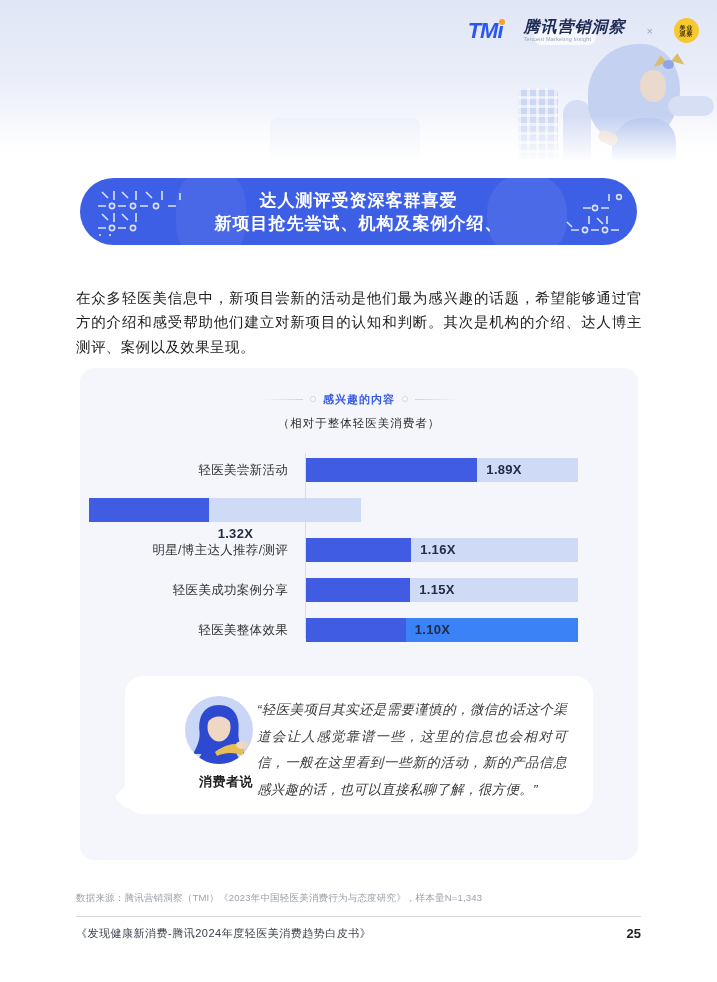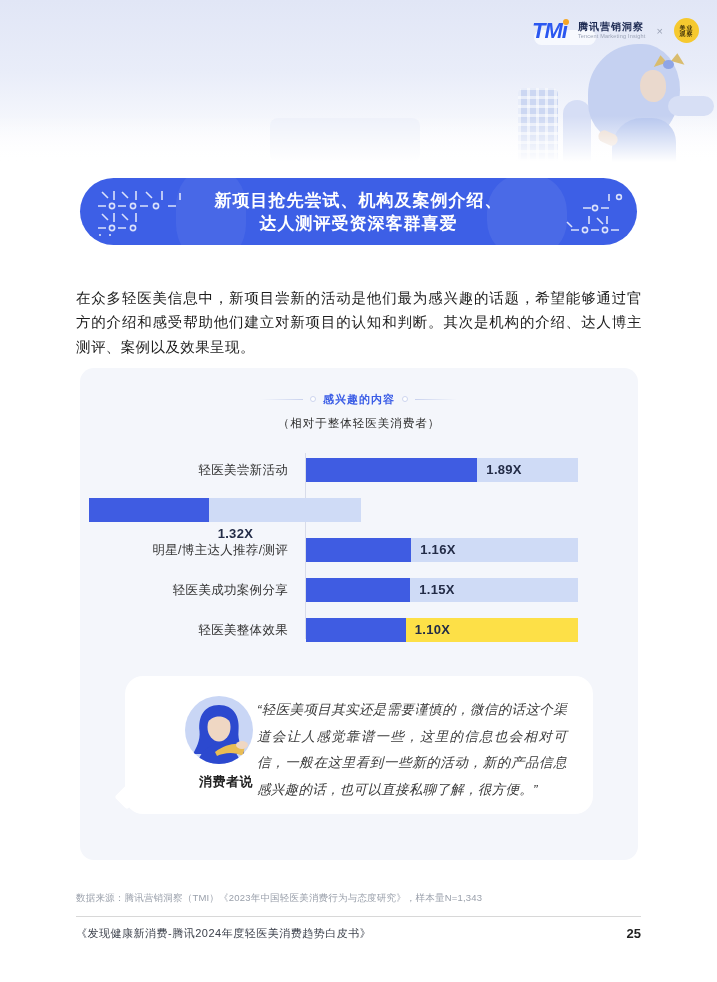--- a/index.html
+++ b/index.html
@@ -22,25 +22,25 @@
   .hair{left:588px;top:44px;width:92px;height:100px;background:#c5d1f1;
     border-radius:60% 45% 55% 50% / 55% 50% 60% 45%;}
   .face{left:640px;top:70px;width:26px;height:32px;background:#ead9cd;border-radius:50% 50% 46% 54%;}
   .bodyshape{left:612px;top:118px;width:64px;height:44px;background:#b6c6ee;border-radius:30px 24px 0 0;}
   .hand{left:598px;top:132px;width:20px;height:12px;background:#ead9cd;border-radius:6px;transform:rotate(24deg);}
   .bird-wing1{left:652px;top:56px;width:0;height:0;border-left:10px solid transparent;border-right:4px solid transparent;border-bottom:9px solid #d9bc6e;transform:rotate(-18deg);}
   .bird-wing2{left:672px;top:54px;width:0;height:0;border-left:4px solid transparent;border-right:10px solid transparent;border-bottom:9px solid #d9bc6e;transform:rotate(16deg);}
   .bird-body{left:663px;top:60px;width:11px;height:9px;background:#8fa5e6;border-radius:50%;}
 
   
-  .logo-row{position:absolute;top:18px;right:18px;display:flex;align-items:center;gap:11px;}
+  .logo-row{position:absolute;top:18px;right:18px;display:flex;align-items:center;gap:21px;}
   .tmi{position:relative;font-weight:bold;font-style:italic;font-size:22px;color:#2b57f0;letter-spacing:-1px;line-height:22px;}
   .tmi .accent{position:absolute;right:-2px;top:-1px;width:6px;height:6px;border-radius:50%;background:#f6a623;}
   .logo-txt{display:flex;flex-direction:column;line-height:1;}
-  .logo-cn{font-size:10px;font-weight:bold;color:#1d2a52;letter-spacing:1px;}
+  .logo-cn{font-size:16px;font-weight:bold;color:#1d2a52;letter-spacing:1px;font-style:italic;}
   .logo-en{font-size:5.5px;color:#9aa2b5;margin-top:2px;letter-spacing:.2px;}
   .logo-x{font-size:11px;color:#9aa2b5;}
   .badge{width:25px;height:25px;border-radius:50%;background:#f6c92f;display:flex;flex-direction:column;
     align-items:center;justify-content:center;line-height:1;}
   .badge span{font-size:6px;font-weight:bold;color:#4a3a0c;letter-spacing:1px;}
 
   
   .banner{position:absolute;left:80px;top:178px;width:557px;height:67px;background:#3d5fe6;
     border-radius:34px;display:flex;align-items:center;justify-content:center;overflow:hidden;}
   .banner-title{position:relative;z-index:2;color:#fff;font-weight:bold;font-size:17px;line-height:23px;
@@ -153,22 +153,22 @@
           <circle cx="64" cy="16" r="2.6"></circle>
         <path d="M58 24 v8 M76 24 v8"></path>
           <path d="M66 26 l6 6"></path>
         <path d="M40 38 h8 M60 38 h8 M80 38 h8"></path>
           <circle cx="54" cy="38" r="2.6"></circle>
           <circle cx="74" cy="38" r="2.6"></circle>
         <path d="M36 30 l5 5"></path>
       </g>
     </svg>
     <div class="banner-title">
+      <div>达人测评受资深客群喜爱</div>
       <div>新项目抢先尝试、机构及案例介绍、</div>
-      <div>达人测评受资深客群喜爱</div>
     </div>
   </div>
 
   <p class="intro">在众多轻医美信息中，新项目尝新的活动是他们最为感兴趣的话题，希望能够通过官方的介绍和感受帮助他们建立对新项目的认知和判断。其次是机构的介绍、达人博主测评、案例以及效果呈现。</p>
 
   <div class="card">
 
     <div class="chart-title-row">
       <span class="tline"></span>
       <span class="tdot"></span>
@@ -207,21 +207,21 @@
       <div class="crow">
         <div class="clabel">轻医美成功案例分享</div>
         <div class="track" style="background: rgb(207, 219, 246);">
           <div class="fill" style="width: 38.3333%; background: rgb(63, 92, 226);"></div>
           <span class="val" style="left: calc(38.3333% + 9px);">1.15X</span>
         </div>
       </div>
 
       <div class="crow">
         <div class="clabel">轻医美整体效果</div>
-        <div class="track" style="background: #fde047; text-align: right;">
+        <div class="track" style="background: #3b82f6; text-align: right;">
           <div class="fill" style="width: 36.6667%; background: rgb(63, 92, 226);"></div>
           <span class="val" style="left: calc(36.6667% + 9px);">1.10X</span>
         </div>
       </div>
     </div>
 
     <div class="bubble">
       <div class="bubble-tail"></div>
       <div class="avatar-col">
         <svg class="avatar" viewBox="0 0 68 68">

